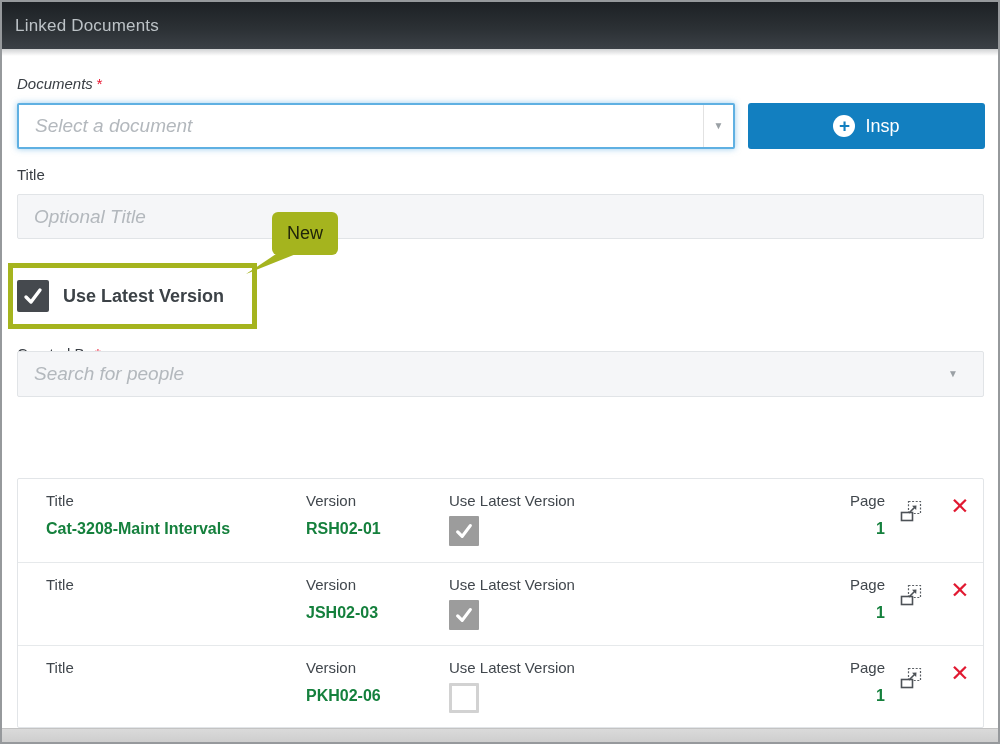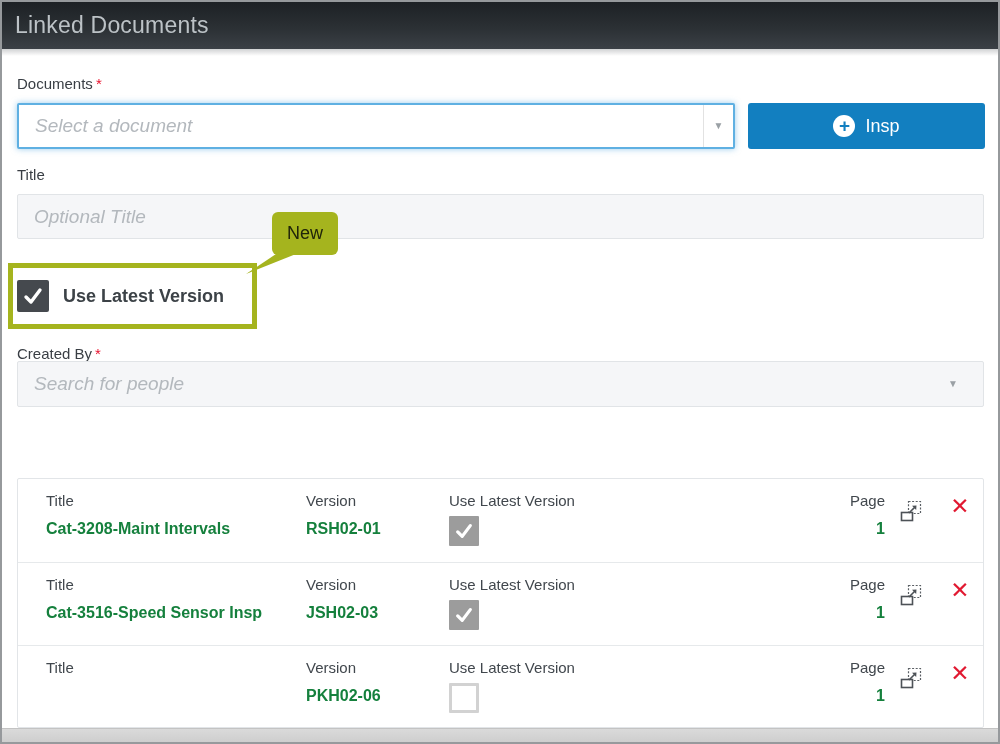--- a/index.html
+++ b/index.html
@@ -10,21 +10,21 @@
     position:relative; width:1000px; height:744px;
     border:2px solid #96999c; background:#fff; overflow:hidden;
   }
 
   
   .titlebar {
     position:absolute; top:0; left:0; right:0; height:47px;
     background:linear-gradient(180deg,#1d2125 0%,#2b3034 55%,#3b4046 100%);
     display:flex; align-items:center; padding-left:13px;
   }
-  .titlebar-text { color:#bcc2c6; font-size:23px; letter-spacing:.2px; }
+  .titlebar-text { color:#bcc2c6; font-size:17px; letter-spacing:.2px; }
   .titlebar::after {
     content:""; position:absolute; left:0; right:0; top:47px; height:7px;
     background:linear-gradient(180deg,rgba(90,95,100,.28),rgba(255,255,255,0));
   }
 
   
   .field-label { position:absolute; left:15px; font-size:15px; color:#393e44; }
   .req { color:#e8112d; margin-left:3px; }
 
   
@@ -54,21 +54,21 @@
     background:#127fc0; color:#fff; font-size:18px;
     font-family:"Liberation Sans","DejaVu Sans",sans-serif;
     display:flex; align-items:center; justify-content:center; gap:10px; cursor:pointer;
   }
   .plus-circle {
     width:22px; height:22px; border-radius:50%; background:#fff; color:#127fc0;
     font-size:19px; font-weight:bold; line-height:21px; text-align:center; display:inline-block;
   }
 
   .title-input-wrap { position:absolute; top:192px; left:15px; right:14px; height:45px;border-radius:20px; }
-  .people-input-wrap { position:absolute; top:359px; left:15px; right:14px; height:46px; }
+  .people-input-wrap { position:absolute; top:349px; left:15px; right:14px; height:46px; }
   .people-arrow { position:absolute; right:14px; top:0; bottom:0; width:34px;
     display:flex; align-items:center; justify-content:center; cursor:pointer; }
 
   
   .ulv-row { position:absolute; top:278px; left:15px; display:flex; align-items:center; gap:14px; }
   .checkbox {
     width:32px; height:32px; border-radius:2px; display:flex;
     align-items:center; justify-content:center; cursor:pointer;
   }
   .checkbox.dark { background:#45494e; }
@@ -122,21 +122,21 @@
 </style>
 </head>
 <body>
 
 <div class="window">
 
   <div class="titlebar">
     <span class="titlebar-text">Linked Documents</span>
   </div>
 
-  <div class="field-label" style="top:73px;">
+  <div class="field-label" style="top:73px;font-style:italic;">
     <span>Documents</span><span class="req">*</span>
   </div>
 
   <div class="select-row">
     <div class="doc-select">
       <input type="text" class="text-input" placeholder="Select a document" style="">
       <div class="select-arrow-zone">
         <span class="arrow-glyph">▼</span>
       </div>
     </div>
@@ -210,21 +210,20 @@
         </button>
       </div>
       <div class="col-delete">
         <button class="delete-btn">✕</button>
       </div>
     </div>
 
     <div class="doc-row">
       <div class="cell col-title">
         <span class="cell-label">Title</span>
-        <span class="cell-value">Cat-3516-Speed Sensor Insp</span>
       </div>
       <div class="cell col-version">
         <span class="cell-label">Version</span>
         <span class="cell-value">JSH02-03</span>
       </div>
       <div class="cell col-ulv">
         <span class="cell-label">Use Latest Version</span>
         <div class="checkbox table-checkbox" data-state="checked">
           <svg width="18" height="18" viewBox="0 0 20 20">
             <polyline points="3,11 8,16 17,4" fill="none" stroke="#ffffff" stroke-width="3.6" stroke-linecap="round" stroke-linejoin="round"></polyline>

